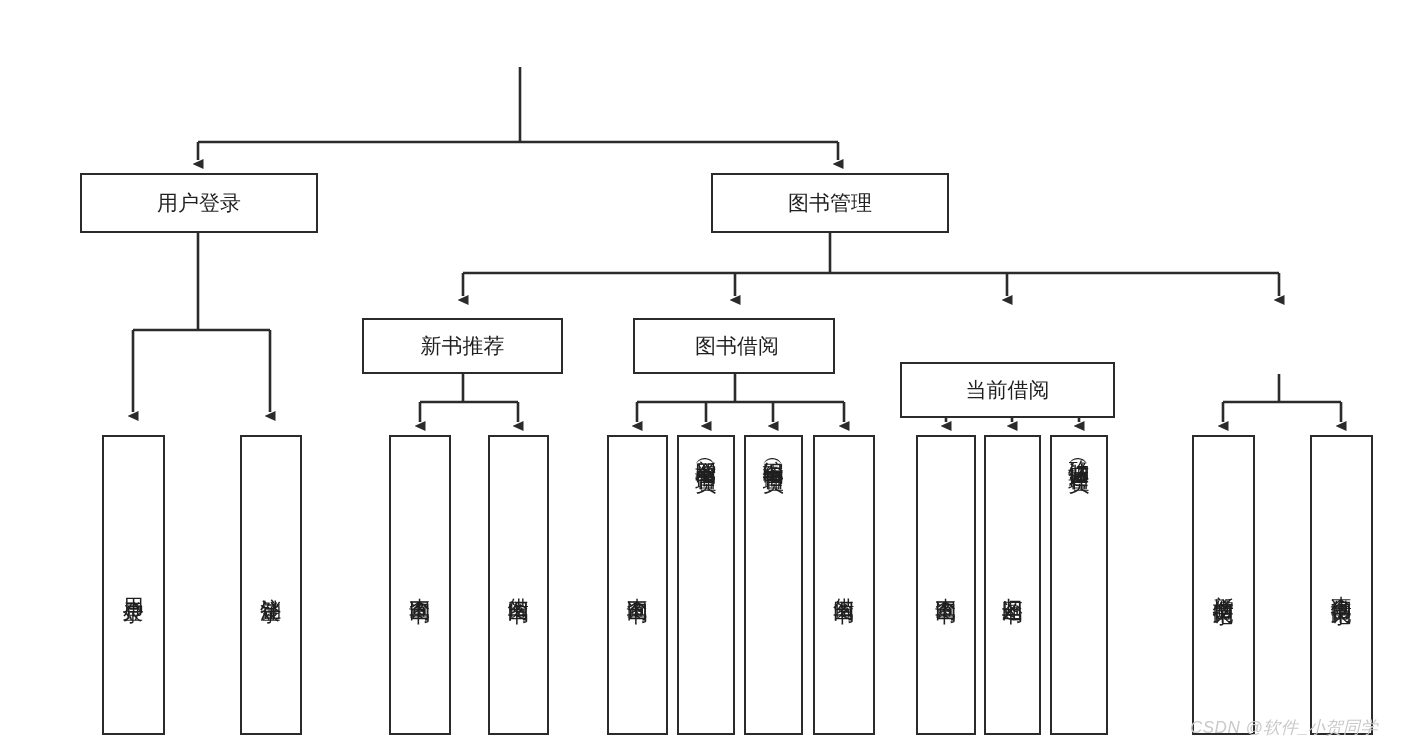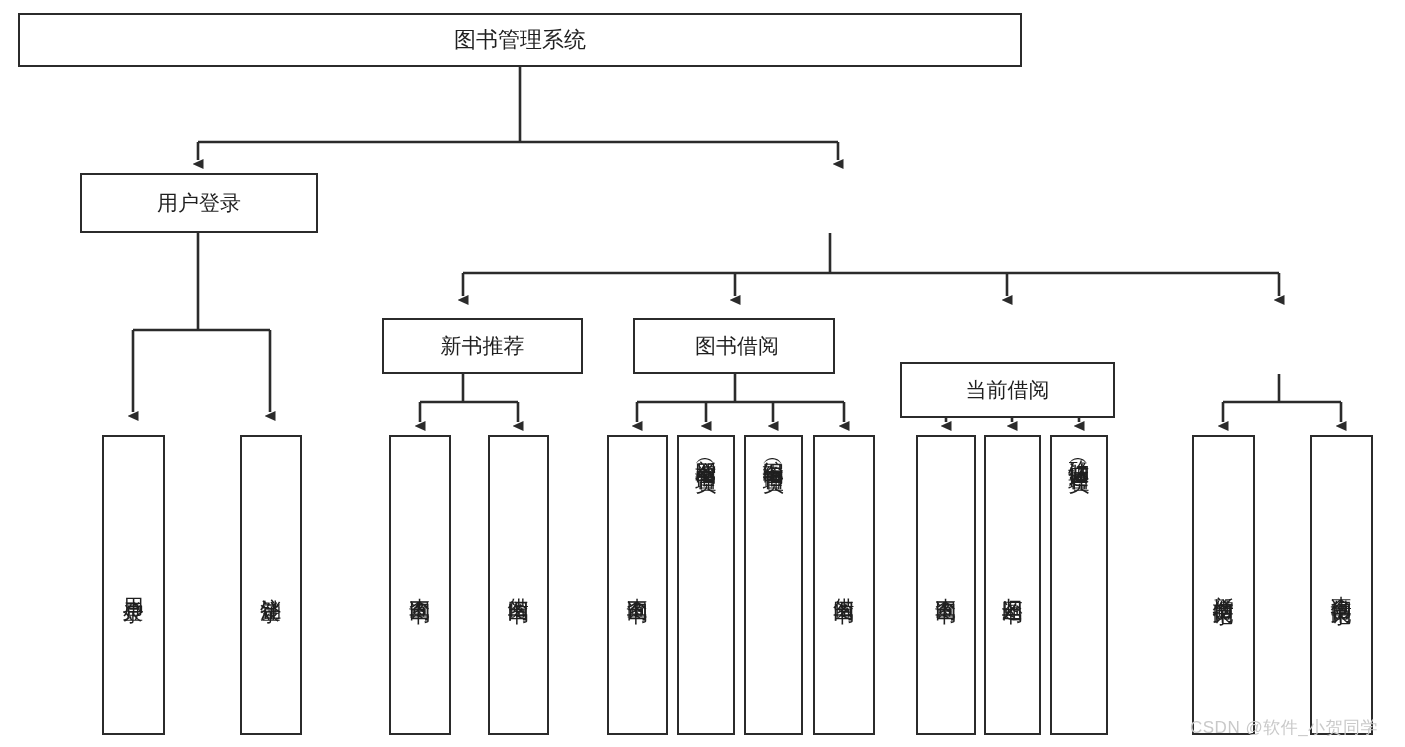--- a/index.html
+++ b/index.html
@@ -110,29 +110,29 @@
       <path d="M1012,402 L1012,422" marker-end="url(#arrow)"></path>
       <path d="M1079,402 L1079,422" marker-end="url(#arrow)"></path>
 
       <path d="M1279,374 L1279,402"></path>
       <path d="M1223,402 L1341,402"></path>
       <path d="M1223,402 L1223,422" marker-end="url(#arrow)"></path>
       <path d="M1341,402 L1341,422" marker-end="url(#arrow)"></path>
     </g>
   </svg>
 
-  <div class="node root" style="left:18px; top:13px; width:1004px; height:54px;">
-    <span>图书管理系统</span>
-  </div>
 
   <div class="node h" style="left:80px; top:173px; width:238px; height:60px;">
     <span>用户登录</span>
   </div>
+  <div class="node h" style="left:711px; top:173px; width:238px; height:60px;">
+    <span>图书管理</span>
+  </div>
 
-  <div class="node h" style="left:362px; top:318px; width:201px; height:56px;margin-left:20px;">
+  <div class="node h" style="left:362px; top:318px; width:201px; height:56px;">
     <span>新书推荐</span>
   </div>
   <div class="node h" style="left:633px; top:318px; width:202px; height:56px;padding-left:6px;">
     <span>图书借阅</span>
   </div>
   <div class="node h" style="left:900px; top:318px; width:215px; height:56px;margin-top:44px;">
     <span>当前借阅</span>
   </div>
 
   <div class="node v" style="left:102px; top:435px; width:63px; height:300px;">
@@ -172,15 +172,15 @@
     <span>确认归还（管理员）</span>
   </div>
 
   <div class="node v" style="left:1192px; top:435px; width:63px; height:300px;">
     <span>新增借阅记录</span>
   </div>
   <div class="node v" style="left:1310px; top:435px; width:63px; height:300px;">
     <span>查询借阅记录</span>
   </div>
 
-  <div class="watermark" style="left:1190px; top:716px;">CSDN @软件_小贺同学</div>
+  <div class="watermark" style="left:1190px; top:716px;font-style:italic;">CSDN @软件_小贺同学</div>
 
 </div>
 
 </body></html>

